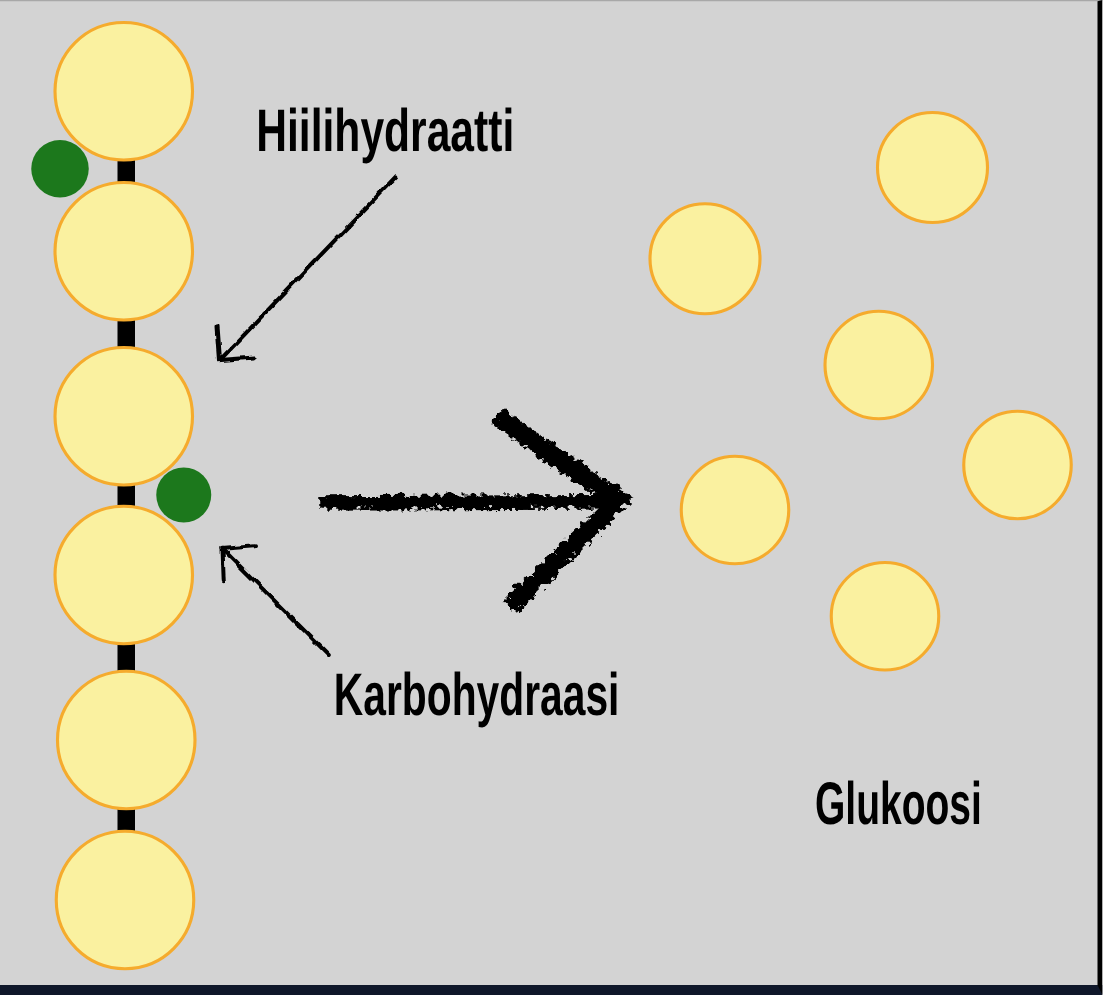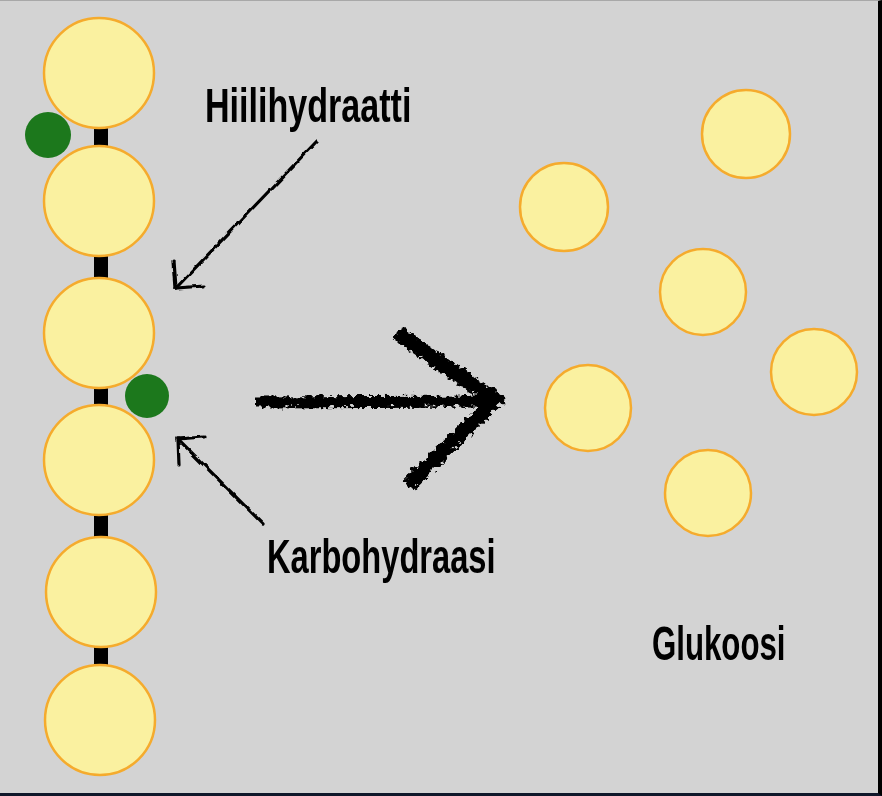--- a/index.html
+++ b/index.html
@@ -3,21 +3,21 @@
 <meta charset="utf-8">
 <style>
   html,body{margin:0;padding:0;background:#ffffff;}
   .stage{
     position:relative;
     width:882px;height:796px;
     box-sizing:border-box;
     background:#d3d3d3;
     border-top:1px solid #a8a8a8;
     border-right:4px solid #000;
-    border-bottom:3px solid #0f172a;
+    border-bottom:8px solid #0f172a;
     overflow:hidden;
     font-family:"Liberation Sans", sans-serif;
   }
   .stage svg{position:absolute;left:0;top:0;}
   .lbl{
     position:absolute;
     font-weight:bold;
     font-size:48px;
     line-height:1;
     color:#000;

